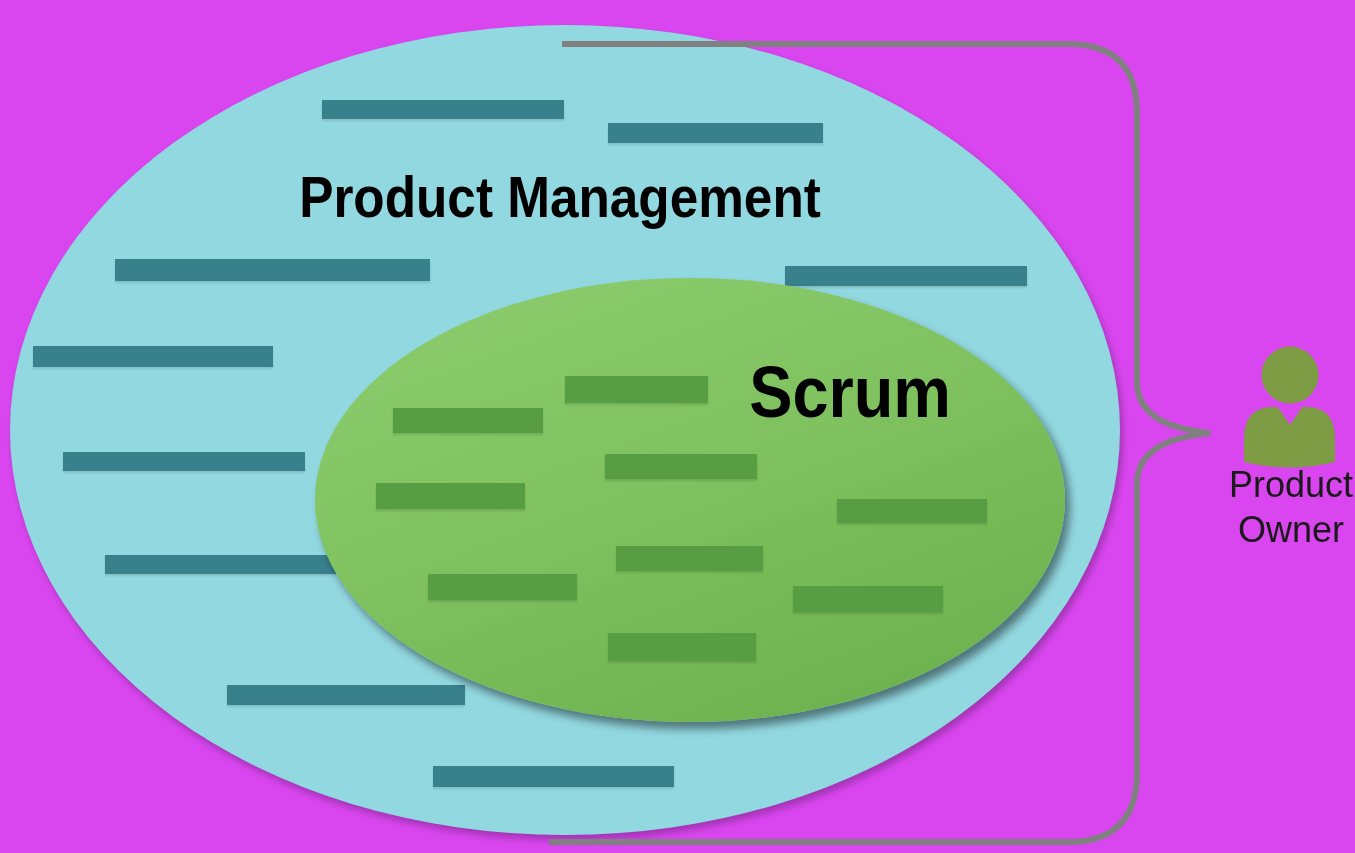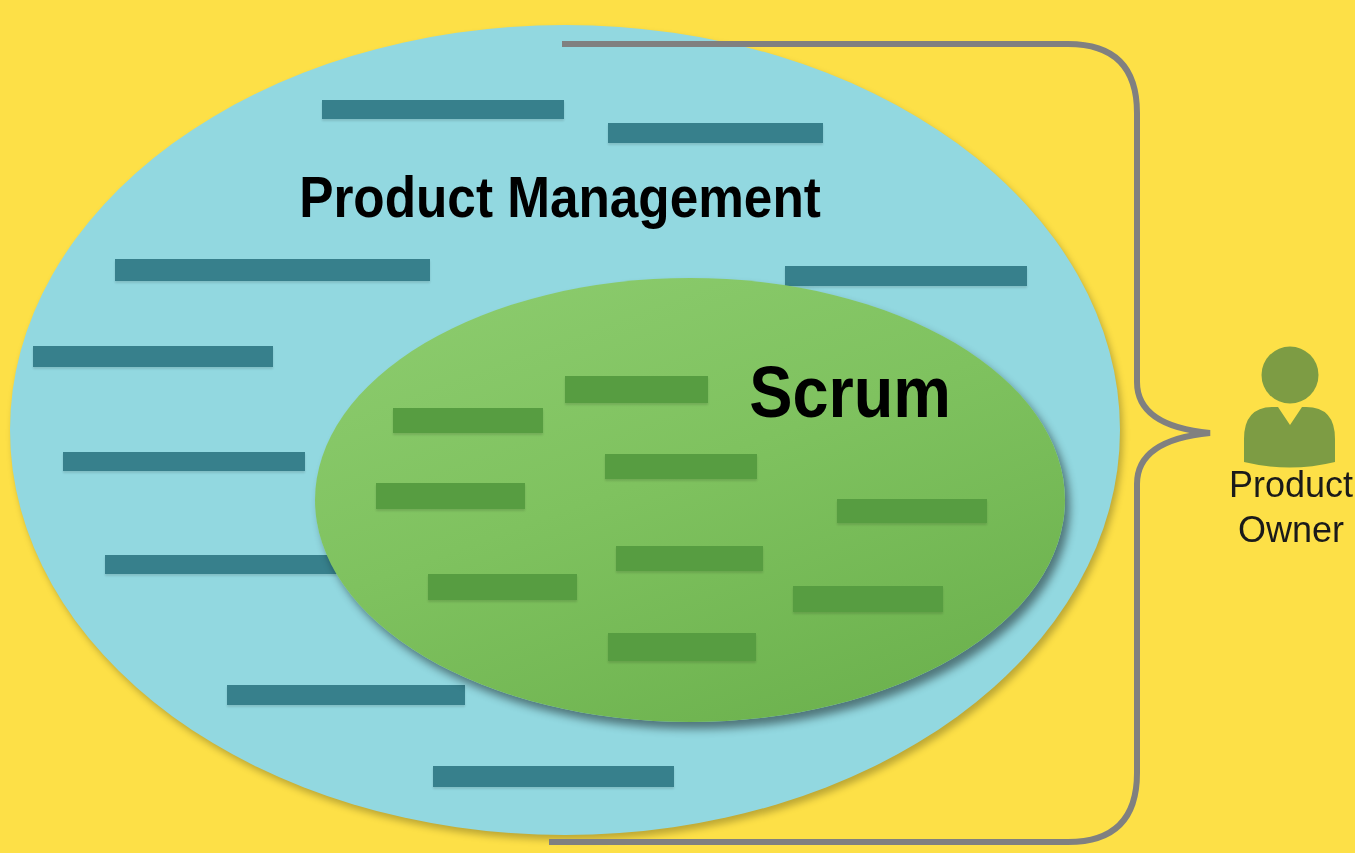--- a/index.html
+++ b/index.html
@@ -1,17 +1,17 @@
 <!DOCTYPE html>
 <html style="--outer-fill: #92d8e0; --inner-top: #8ecd70; --inner-bottom: #68ae4a; --brace: #808080; --person: #7d9c44; --text: #1a1a1a;"><head>
 <meta charset="utf-8">
 <style>
   html,body{margin:0;padding:0;background:#ffffff;}
   #canvas{
-    position:relative;width:1355px;height:853px;background:#fde047;overflow:hidden;
+    position:relative;width:1355px;height:853px;background:#d946ef;overflow:hidden;
     font-family:"Liberation Sans",sans-serif;
   }
   .layer{position:absolute;left:0;top:0;width:100%;height:100%;pointer-events:none;}
   .ellipse{position:absolute;border-radius:50%;}
   #outer-ellipse{
     left:10px;top:25px;width:1110px;height:810px;
     background:var(--outer-fill,#92d8e0);
     box-shadow:3px 5px 7px rgba(0,0,0,0.25);
     z-index:1;
   }

